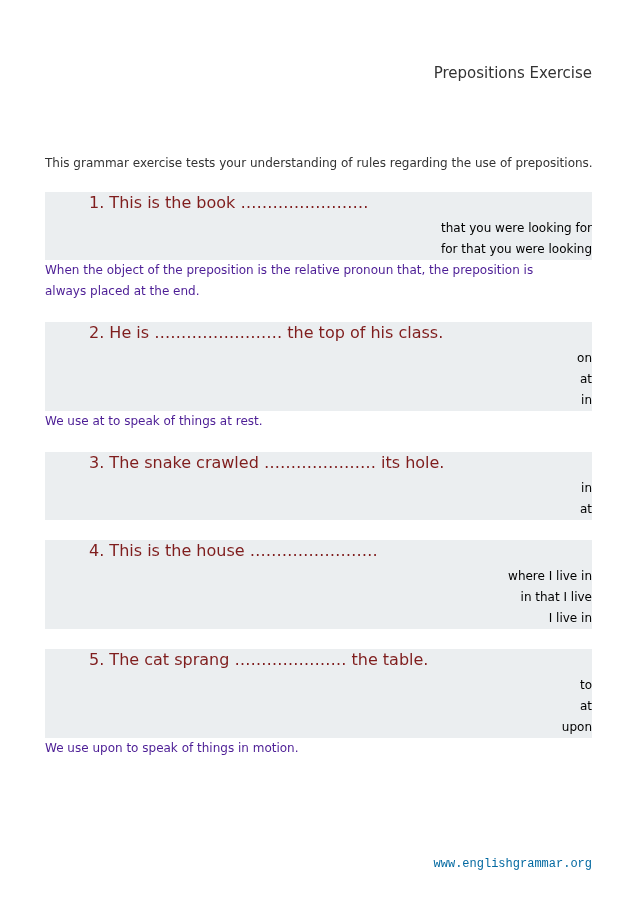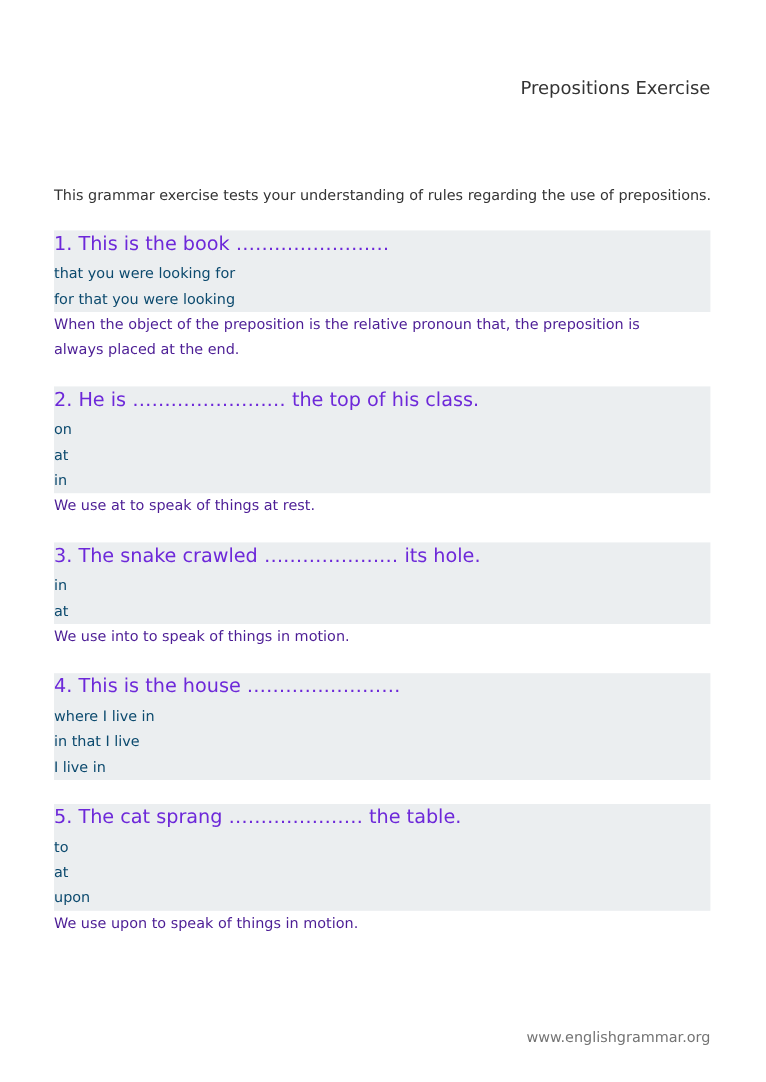--- a/index.html
+++ b/index.html
@@ -3,25 +3,25 @@
   <meta charset="utf-8">
   <style>
     html, body { margin: 0; padding: 0; background: #ffffff; }
     body { width: 638px; height: 902px; position: relative; overflow: hidden;
            font-family: "DejaVu Sans", sans-serif; color: #333333; }
     .header { position: absolute; top: 64px; right: 46px; font-size: 15px; color: #333; }
     .intro { position: absolute; top: 156px; left: 45px; font-size: 12px; color: #333; }
     .questions { position: absolute; top: 192px; left: 45px; width: 547px; }
     .q { margin-bottom: 20px; }
     .q-box { background: #ebeef0; padding: 0 0 0 0; }
-    .q-title { font-size: 16px; line-height: 22px; padding-top: 0px; height: 26px; color: #6d28d9; }
-    .opt { font-size: 12px; line-height: 21px; height: 21px; color: #0c4a6e; }
+    .q-title { font-size: 16px; line-height: 22px; padding-top: 0px; height: 26px; color: #7f1d1d; padding-left: 44px; }
+    .opt { font-size: 12px; line-height: 21px; height: 21px; color: #000000; text-align: right; }
     .q-box .opts { padding-bottom: 0px; }
     .expl { font-size: 12px; line-height: 21px; color: #4c1d95; padding-right: 20px; }
-    .footer { position: absolute; top: 857px; right: 46px; font-size: 12px; color: #737373; }
+    .footer { position: absolute; top: 857px; right: 46px; font-size: 12px; color: #0369a1; font-family: Liberation Mono, monospace; }
   </style>
 </head>
 <body>
 
 <div class="header">Prepositions Exercise</div>
 
 <div class="intro">This grammar exercise tests your understanding of rules regarding the use of prepositions.</div>
 
 <div class="questions">
 
@@ -49,21 +49,20 @@
   </div>
 
   <div class="q">
     <div class="q-box">
       <div class="q-title">3. The snake crawled ………………… its hole.</div>
       <div class="opts">
         <div class="opt">in</div>
         <div class="opt">at</div>
       </div>
     </div>
-    <div class="expl">We use into to speak of things in motion.</div>
   </div>
 
   <div class="q" style="margin-bottom:20px;">
     <div class="q-box">
       <div class="q-title">4. This is the house ……………………</div>
       <div class="opts">
         <div class="opt">where I live in</div>
         <div class="opt">in that I live</div>
         <div class="opt">I live in</div>
       </div>

